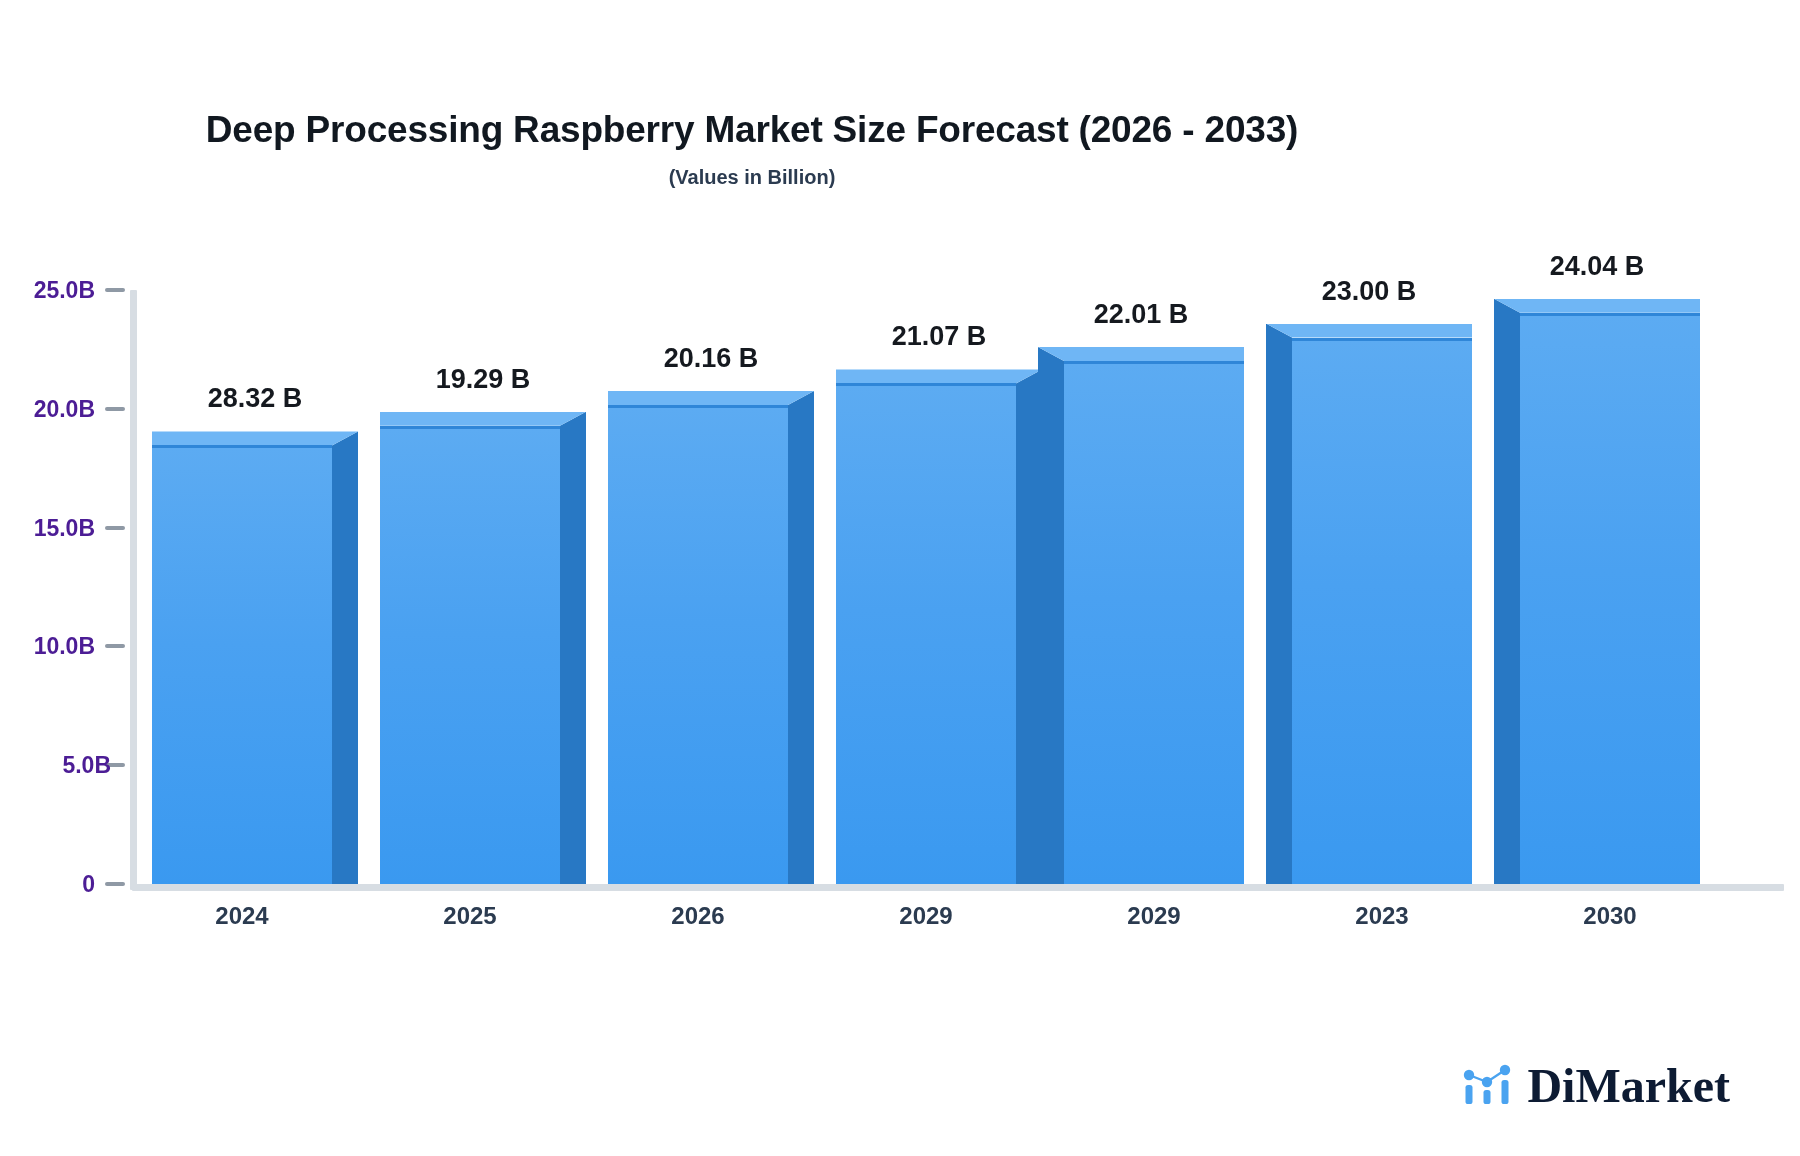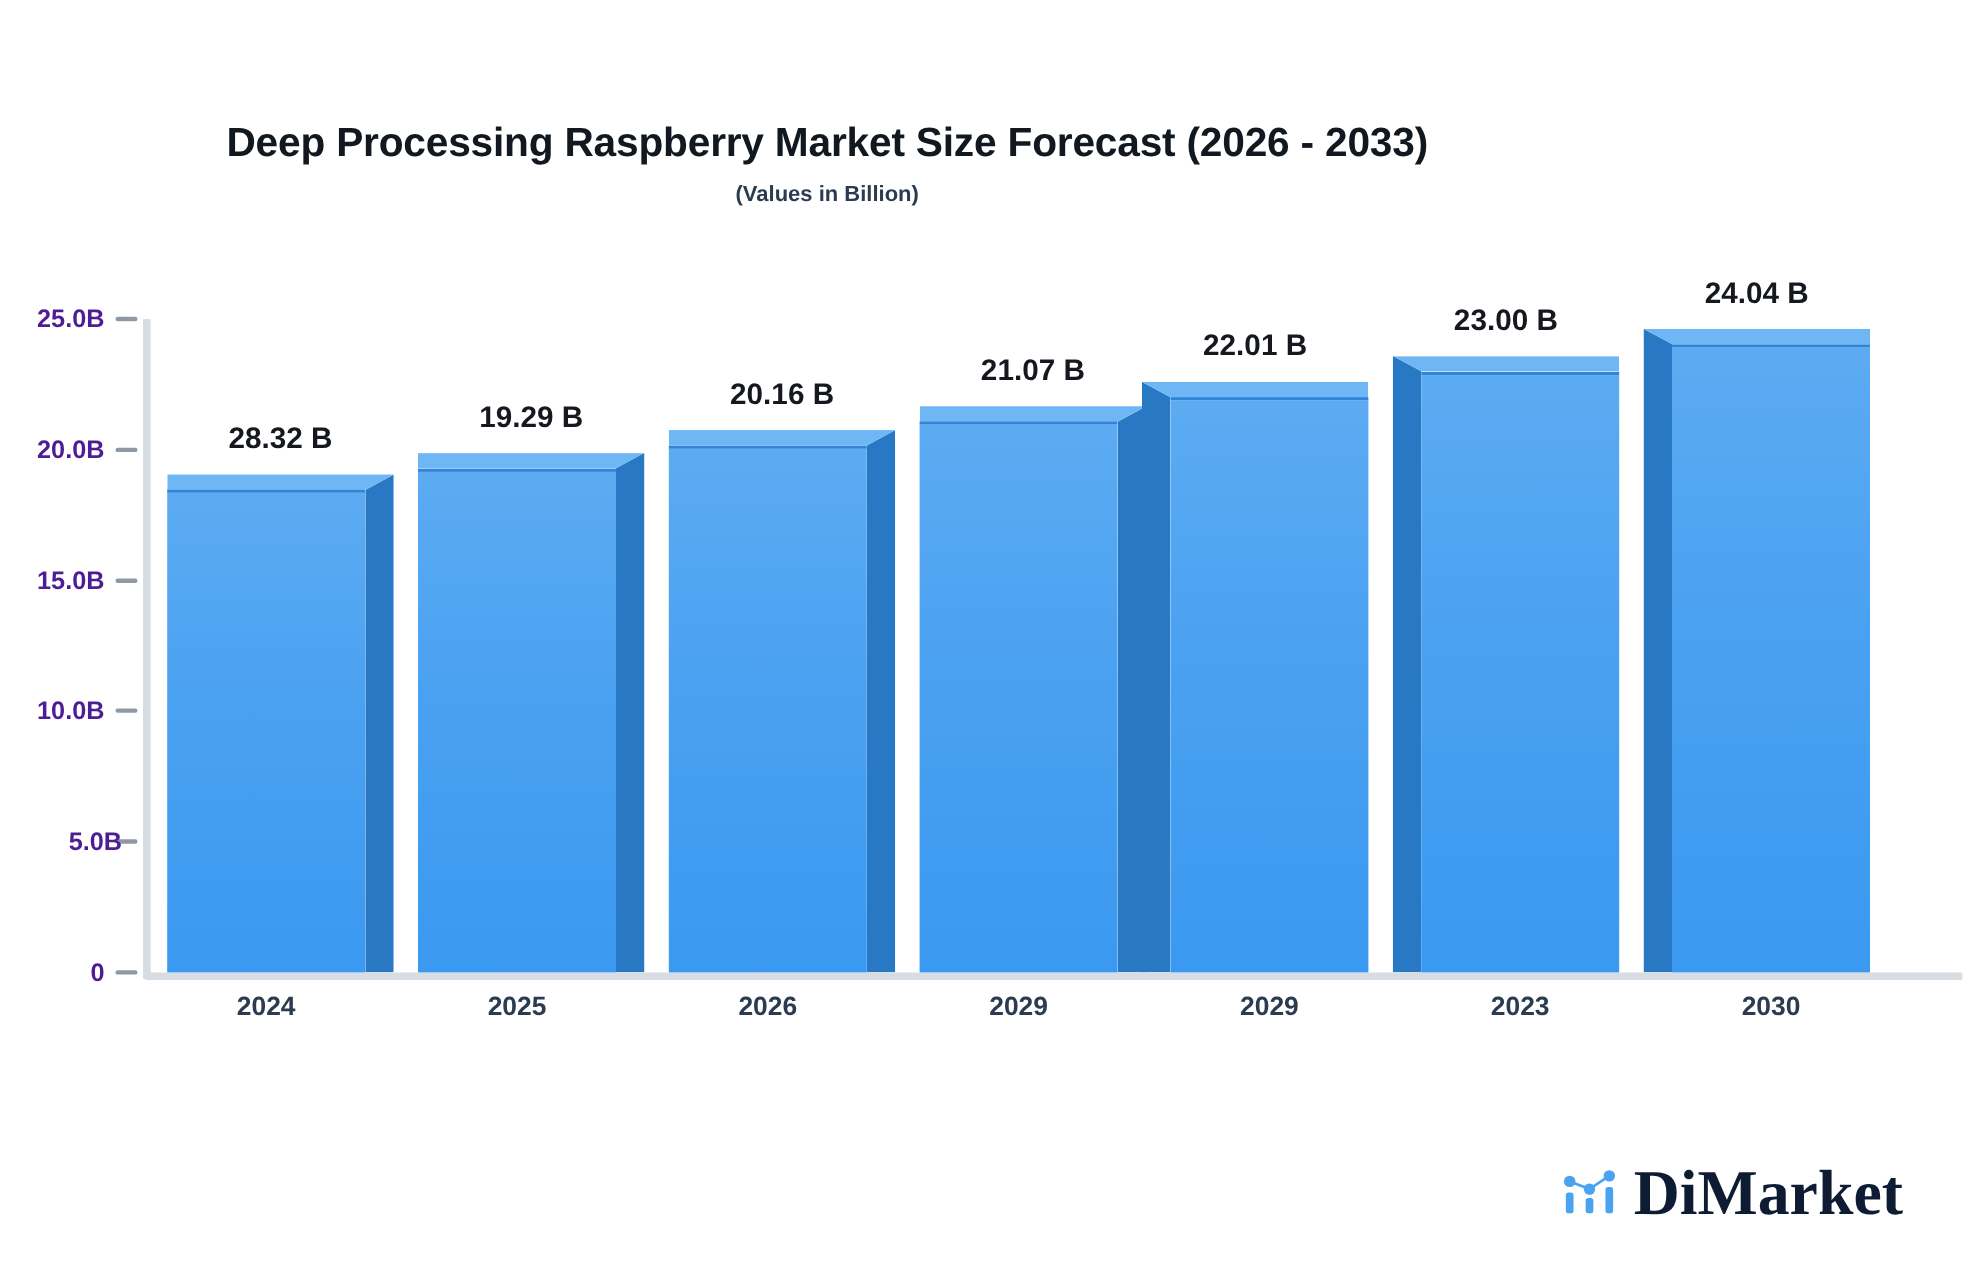--- a/index.html
+++ b/index.html
@@ -153,21 +153,21 @@
   .logo {
     position: absolute;
     right: 70px;
     bottom: 42px;
     display: flex;
     align-items: center;
     gap: 14px;
   }
   .logo-text {
     font-family: "Liberation Serif", serif;
-    font-size: 58px;
+    font-size: 48px;
     font-weight: bold;
     color: #0d1b33;
     letter-spacing: 0px;
     line-height: 1;
   }
 </style>
 </head>
 <body>
 
 <div class="page">

